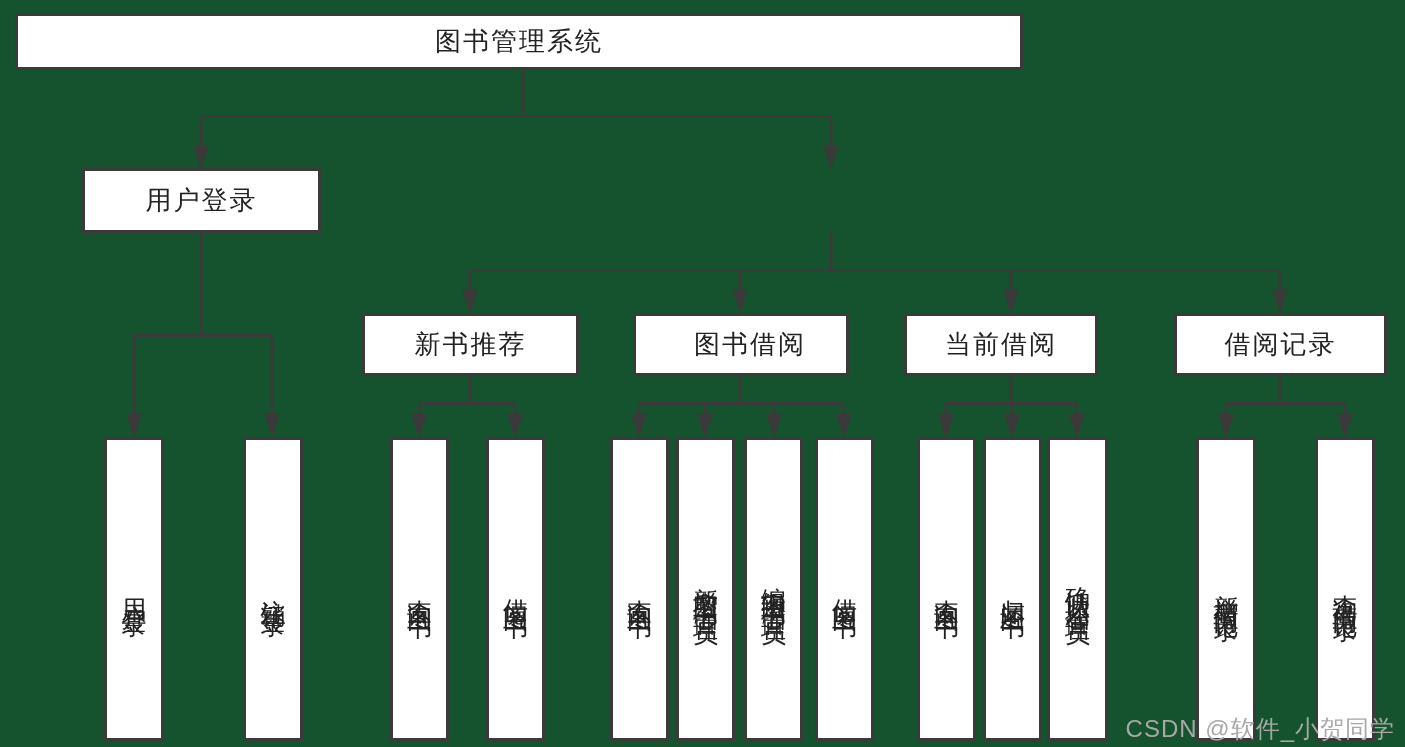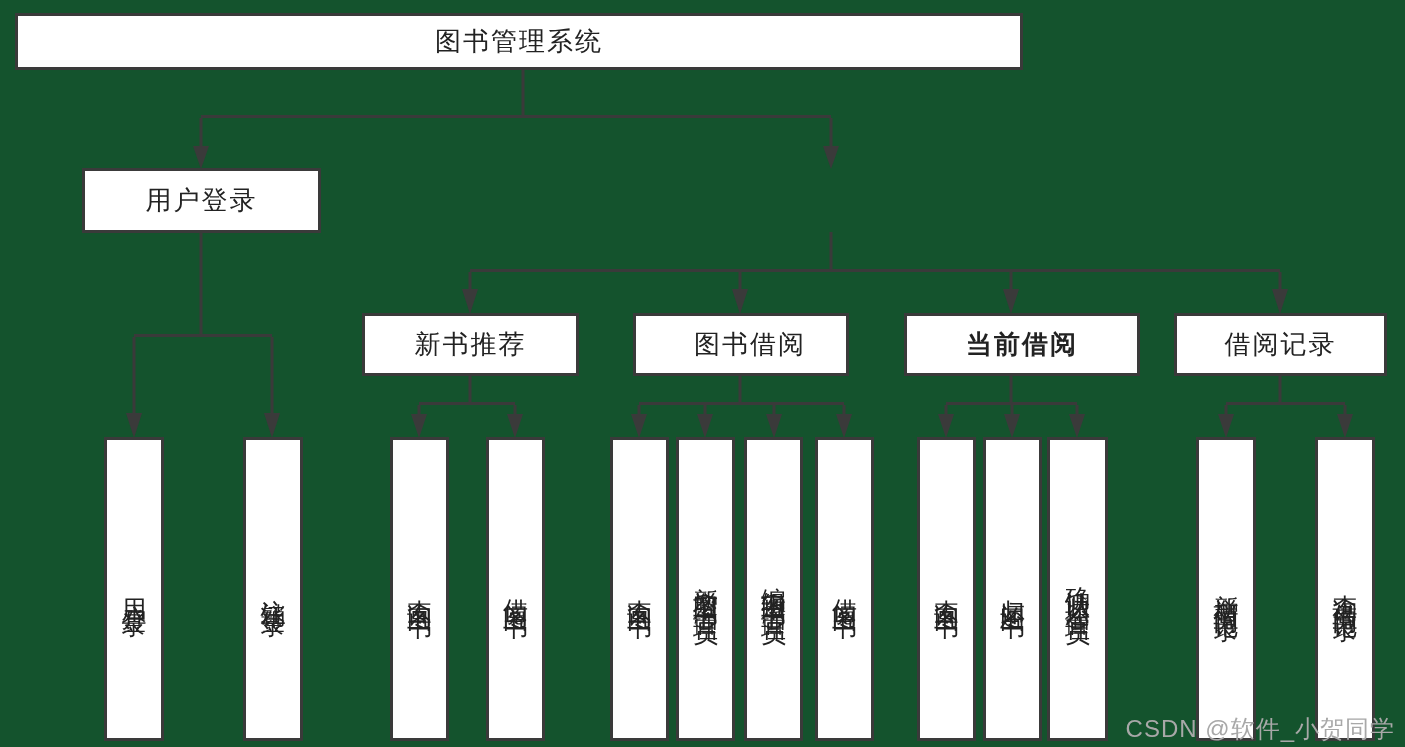--- a/index.html
+++ b/index.html
@@ -114,21 +114,21 @@
   <div class="node hbox" style="left:82px; top:168px; width:239px; height:65px;">
     <span class="label">用户登录</span>
   </div>
 
   <div class="node hbox" style="left:362px; top:313px; width:217px; height:63px;">
     <span class="label">新书推荐</span>
   </div>
   <div class="node hbox" style="left:633px; top:313px; width:216px; height:63px;padding-left:18px;">
     <span class="label">图书借阅</span>
   </div>
-  <div class="node hbox" style="left:904px; top:313px; width:236px; height:63px;font-weight:bold;">
+  <div class="node hbox" style="left:904px; top:313px; width:194px; height:63px;">
     <span class="label">当前借阅</span>
   </div>
   <div class="node hbox" style="left:1174px; top:313px; width:213px; height:63px;">
     <span class="label">借阅记录</span>
   </div>
 
   <div class="node vbox" style="left:104px; top:437px; width:60px; height:304px;">
     <span class="label">用户登录</span>
   </div>
   <div class="node vbox" style="left:243px; top:437px; width:60px; height:304px;">

